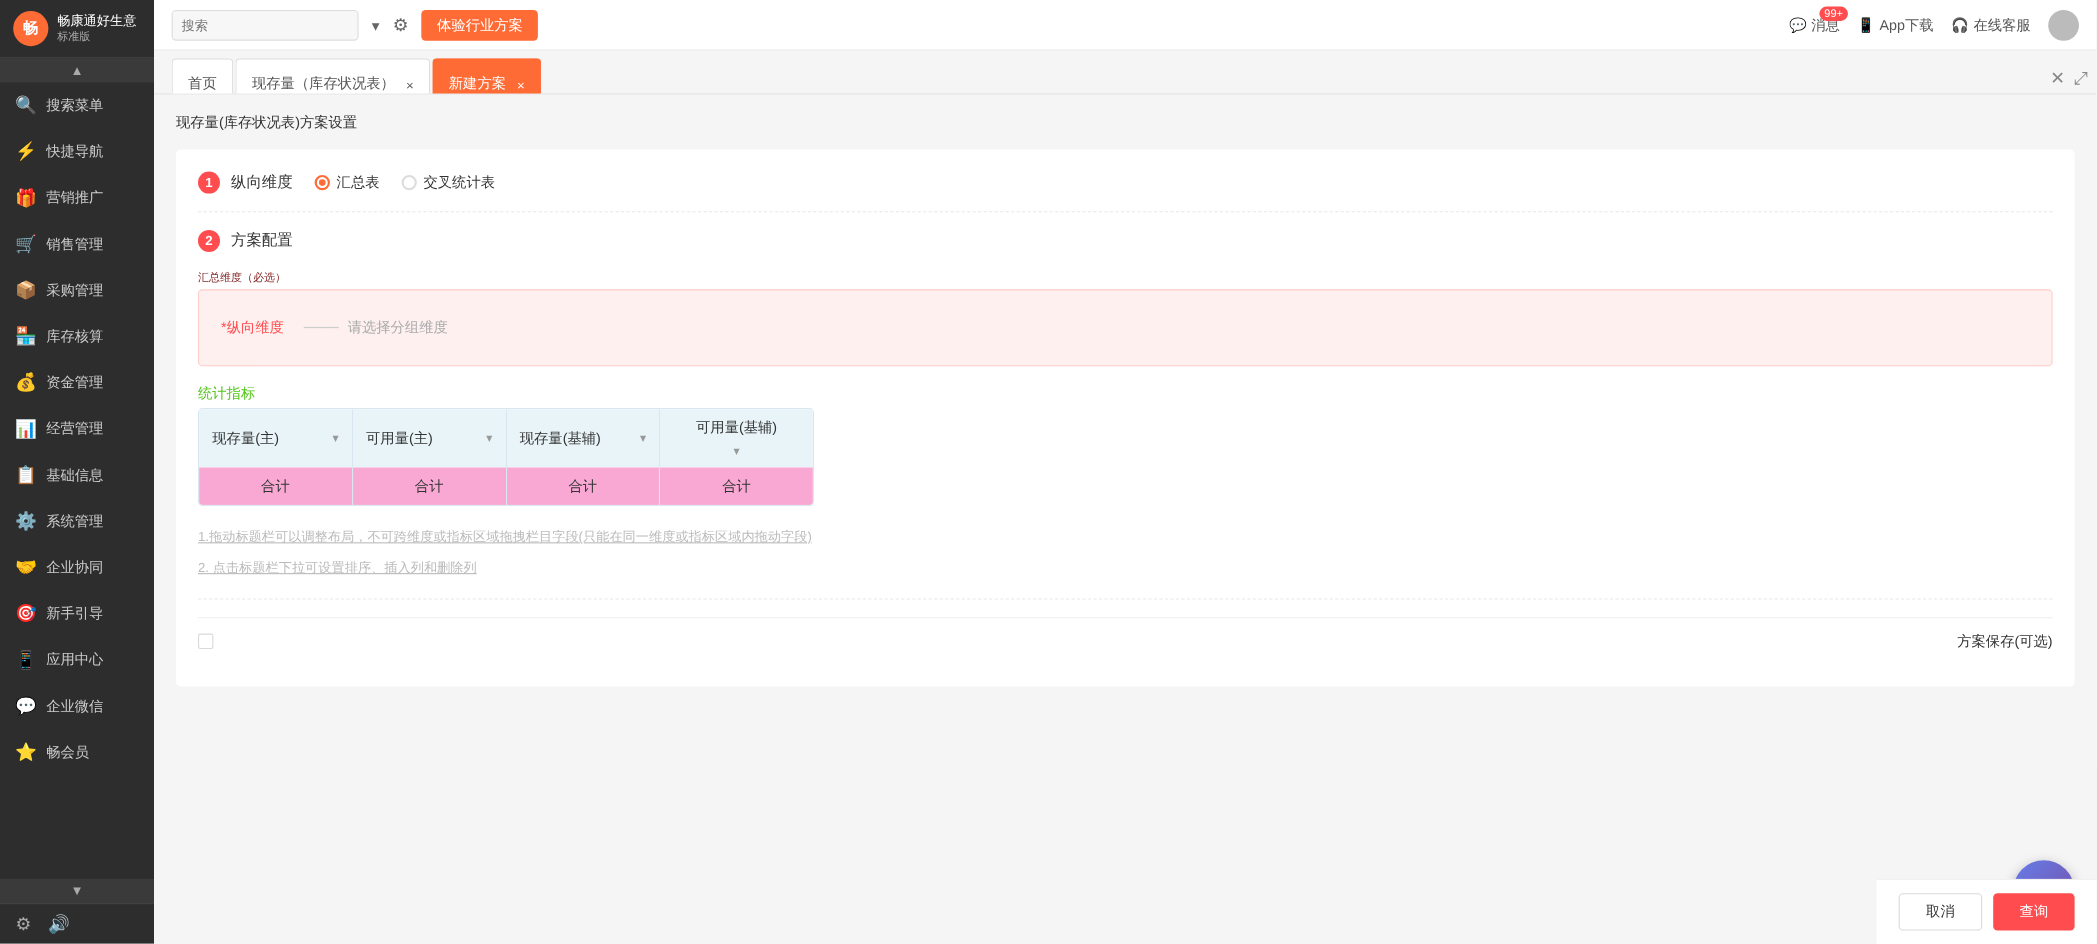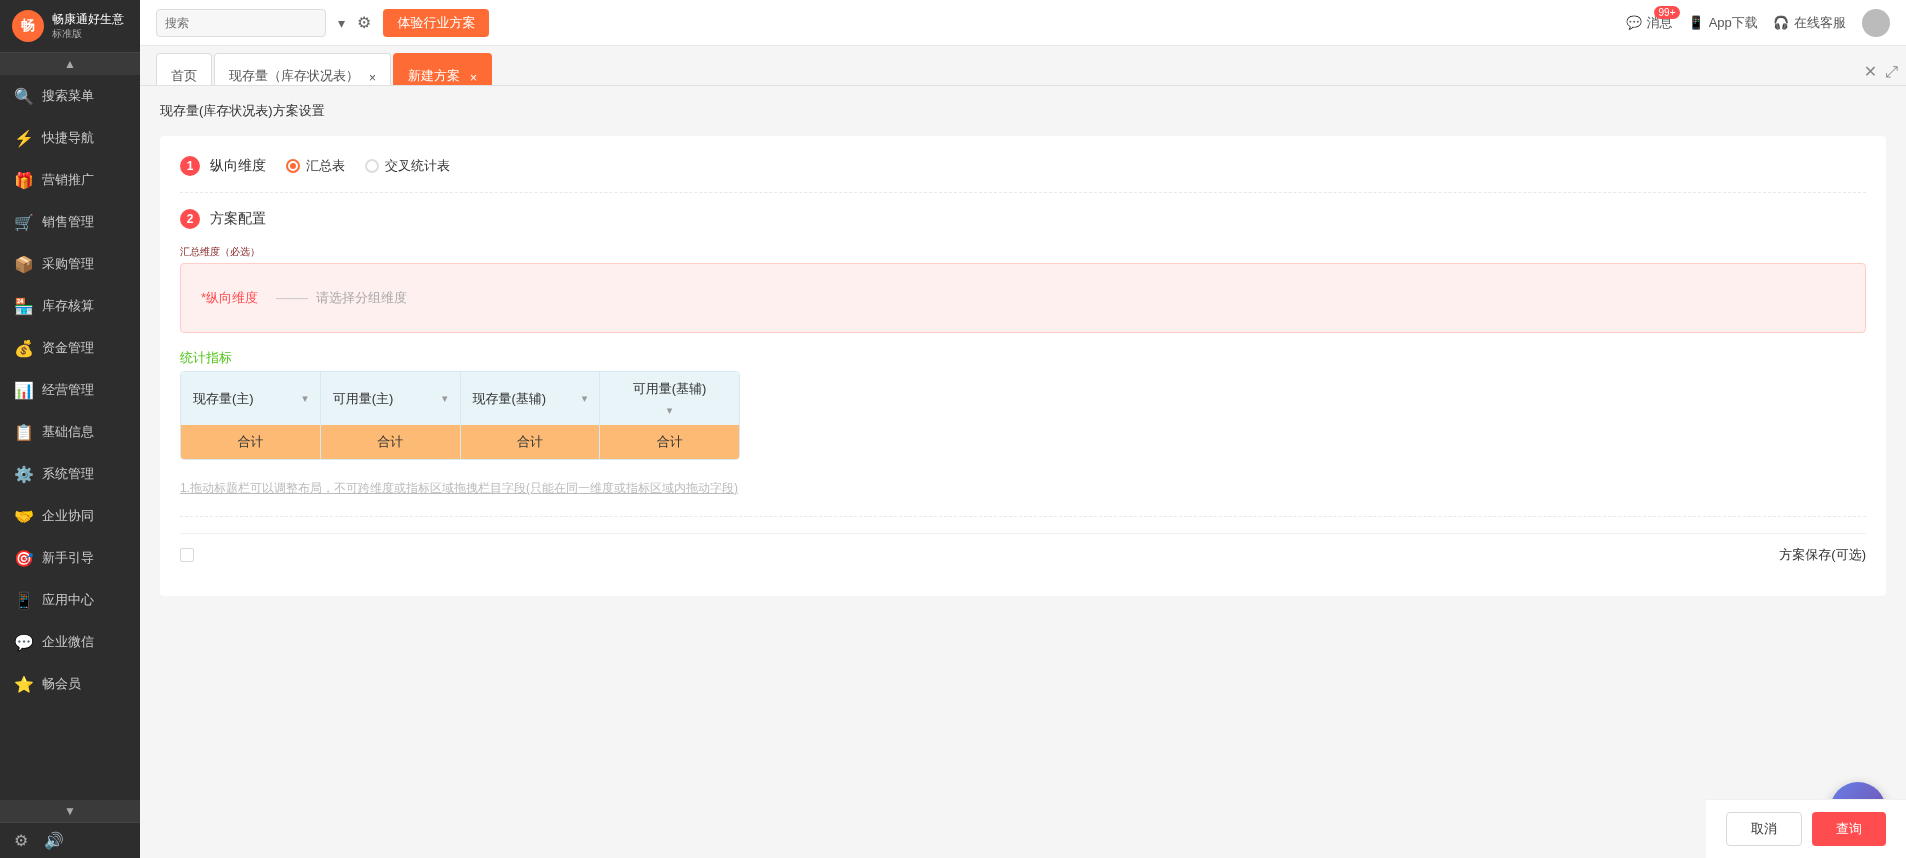--- a/index.html
+++ b/index.html
@@ -269,21 +269,21 @@
       border-right: 1px solid #d9e8f0;
       display: flex; align-items: center; justify-content: space-between; gap: 6px;
       font-size: 13px; color: #333;
     }
     .metrics-col:last-child { border-right: none; flex-direction: column; }
     .metrics-col-label { font-size: 13px; }
     .dropdown-arrow { color: #999; font-size: 11px; cursor: pointer; }
 
     .metrics-table-body {
       display: flex;
-      background: #fdba74;
+      background: #f9a8d4;
     }
     .metrics-col-body {
       flex: 1;
       padding: 8px 12px;
       border-right: 1px solid #d9e8f0;
       text-align: center;
       font-size: 13px; color: #333;
     }
     .metrics-col-body:last-child { border-right: none; }
 
@@ -554,20 +554,21 @@
         <div class="metrics-table-body">
           <div class="metrics-col-body">合计</div>
           <div class="metrics-col-body">合计</div>
           <div class="metrics-col-body">合计</div>
           <div class="metrics-col-body">合计</div>
         </div>
       </div>
 
       <div class="tips-section">
         <div class="tip-item">1.拖动标题栏可以调整布局，不可跨维度或指标区域拖拽栏目字段(只能在同一维度或指标区域内拖动字段)</div>
+        <div class="tip-item">2. 点击标题栏下拉可设置排序、插入列和删除列</div>
       </div>
 
       <hr class="divider">
 
       <div class="save-section">
         <div class="checkbox-box"></div>
         <span class="save-label">方案保存(可选)</span>
       </div>
 
     </div>

